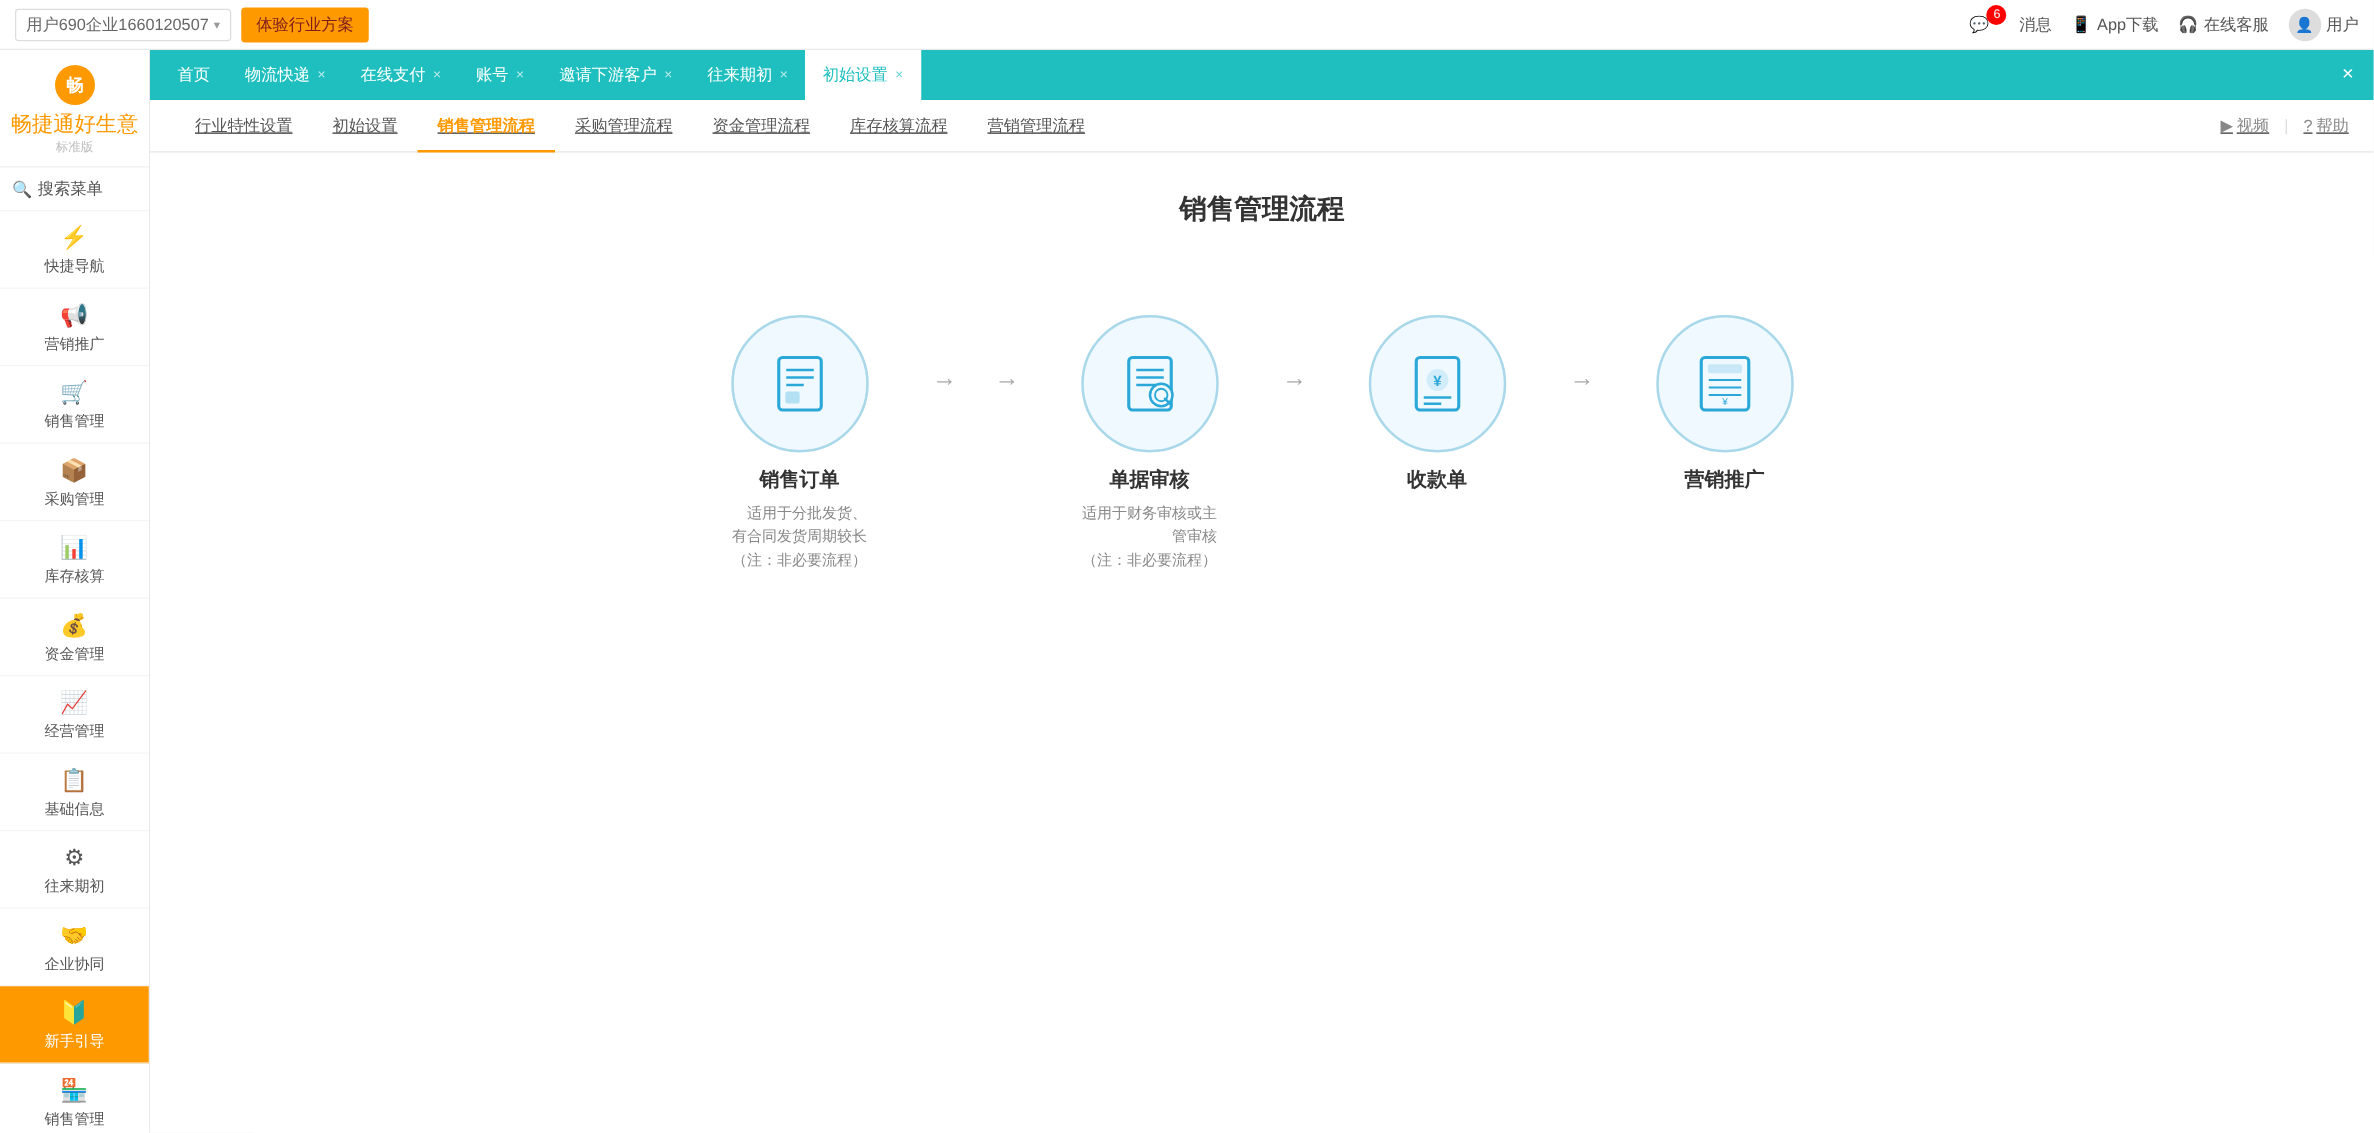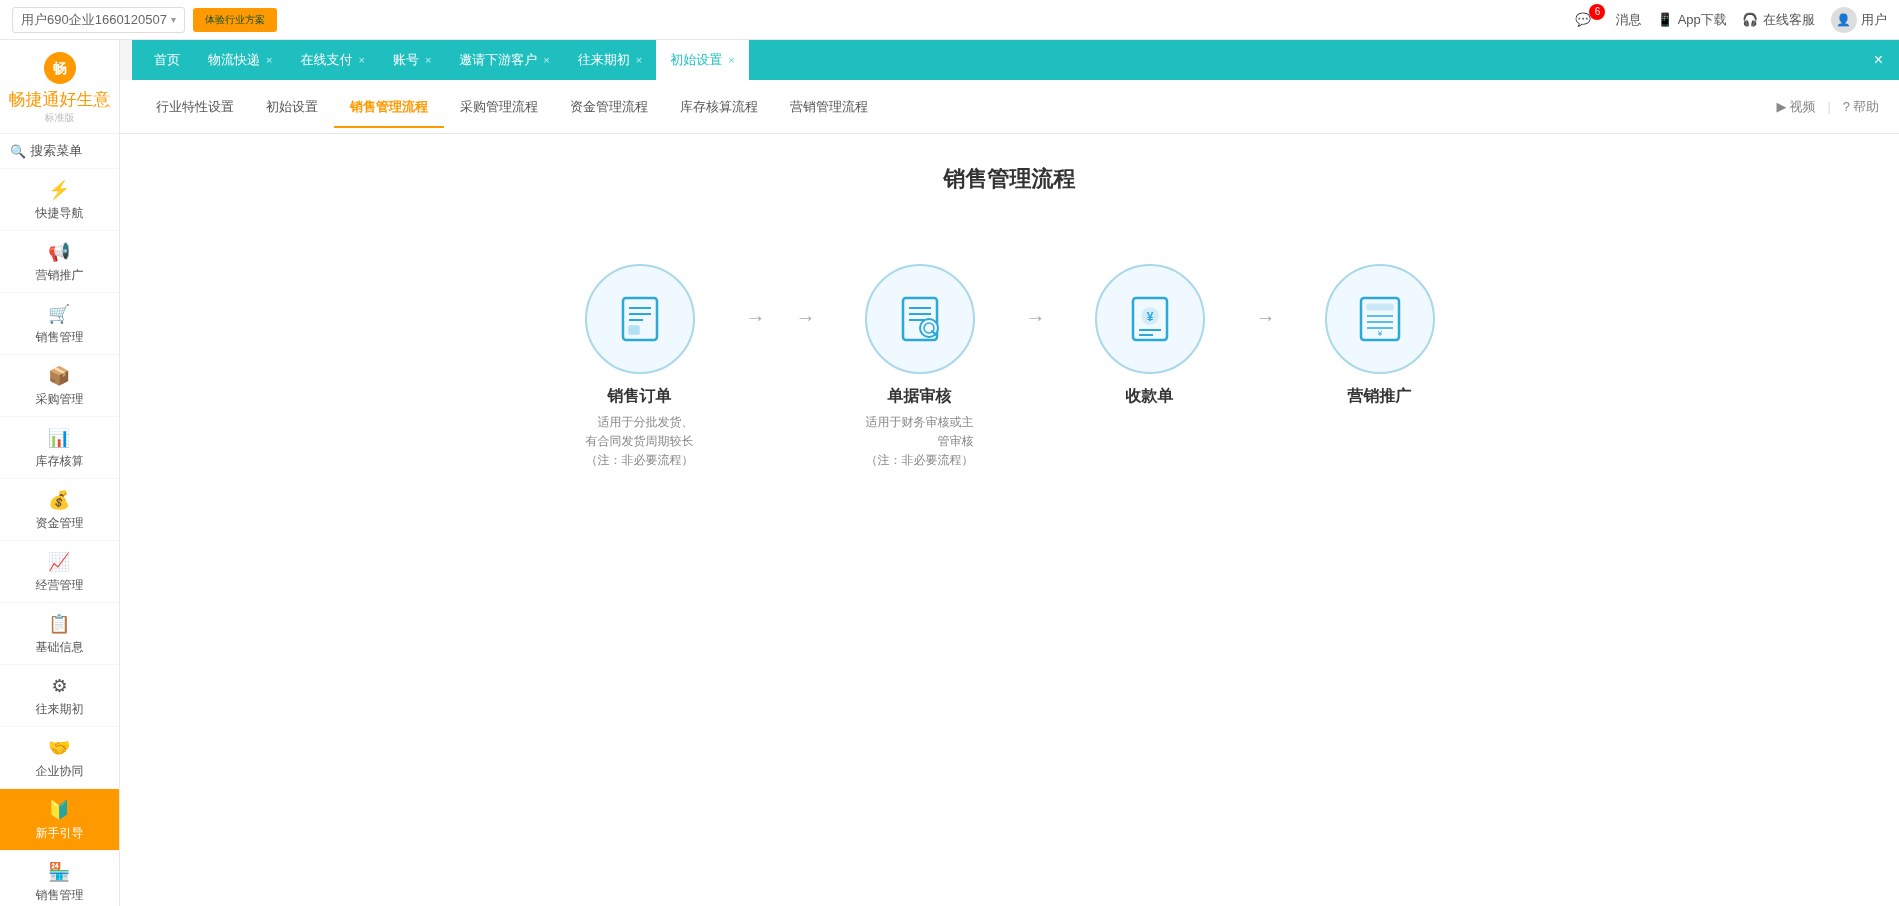--- a/index.html
+++ b/index.html
@@ -29,25 +29,25 @@
       border-radius: 3px;
       padding: 3px 8px;
       font-size: 13px;
       cursor: pointer;
       gap: 4px;
       color: #666;
     }
     .company-selector .chevron { font-size: 10px; color: #999; }
     .btn-experience {
       background: #f90;
-      color: #14532d;
+      color: #7f1d1d;
       border: none;
       border-radius: 3px;
       padding: 5px 12px;
-      font-size: 10px;
+      font-size: 13px;
       cursor: pointer;
     }
     .top-bar-right {
       display: flex;
       align-items: center;
       gap: 16px;
       font-size: 13px;
       color: #555;
     }
     .top-bar-right .icon-item {
@@ -158,21 +158,20 @@
 
     
     .nav-bar {
       background: #1fbfbf;
       display: flex;
       align-items: center;
       height: 40px;
       padding: 0 8px;
       gap: 0;
       position: relative;
-      margin-left: 12px;
     }
     .nav-item {
       display: flex;
       align-items: center;
       padding: 0 14px;
       height: 40px;
       color: #fff;
       font-size: 13px;
       cursor: pointer;
       gap: 4px;
@@ -195,23 +194,24 @@
       padding: 0 8px;
     }
 
     
     .sub-tabs {
       background: #fff;
       display: flex;
       align-items: center;
       border-bottom: 1px solid #e8e8e8;
       padding: 0 20px;
-      height: 54px;
+      height: 42px;
       gap: 0;
       position: relative;
+      text-decoration: underline;
     }
     .sub-tab {
       padding: 0 16px;
       height: 42px;
       display: flex;
       align-items: center;
       font-size: 13px;
       color: #555;
       cursor: pointer;
       white-space: nowrap;

